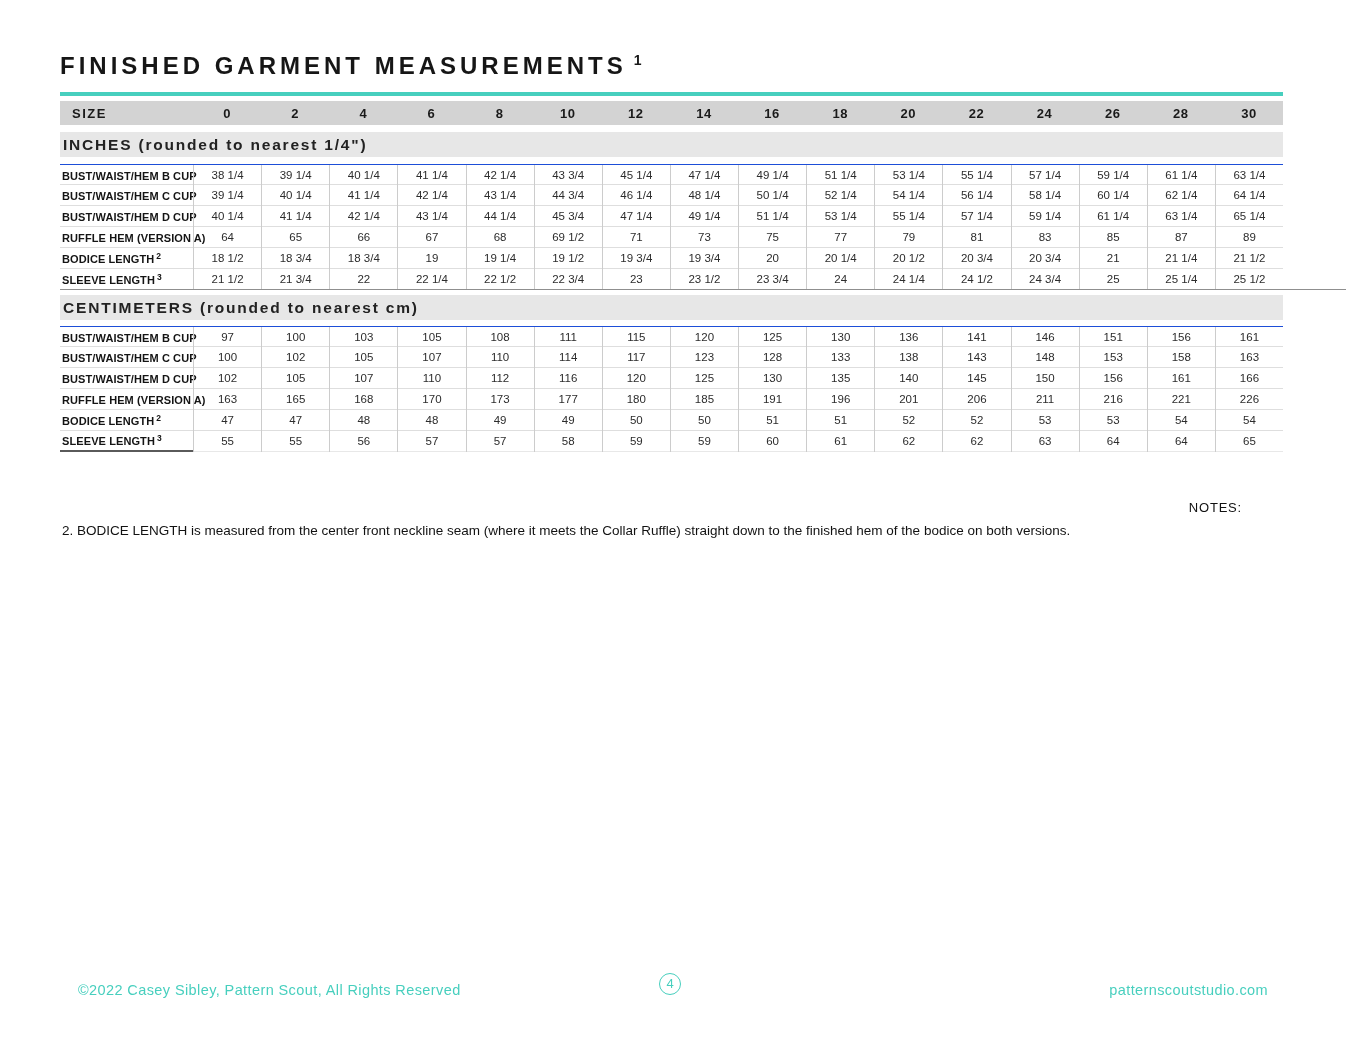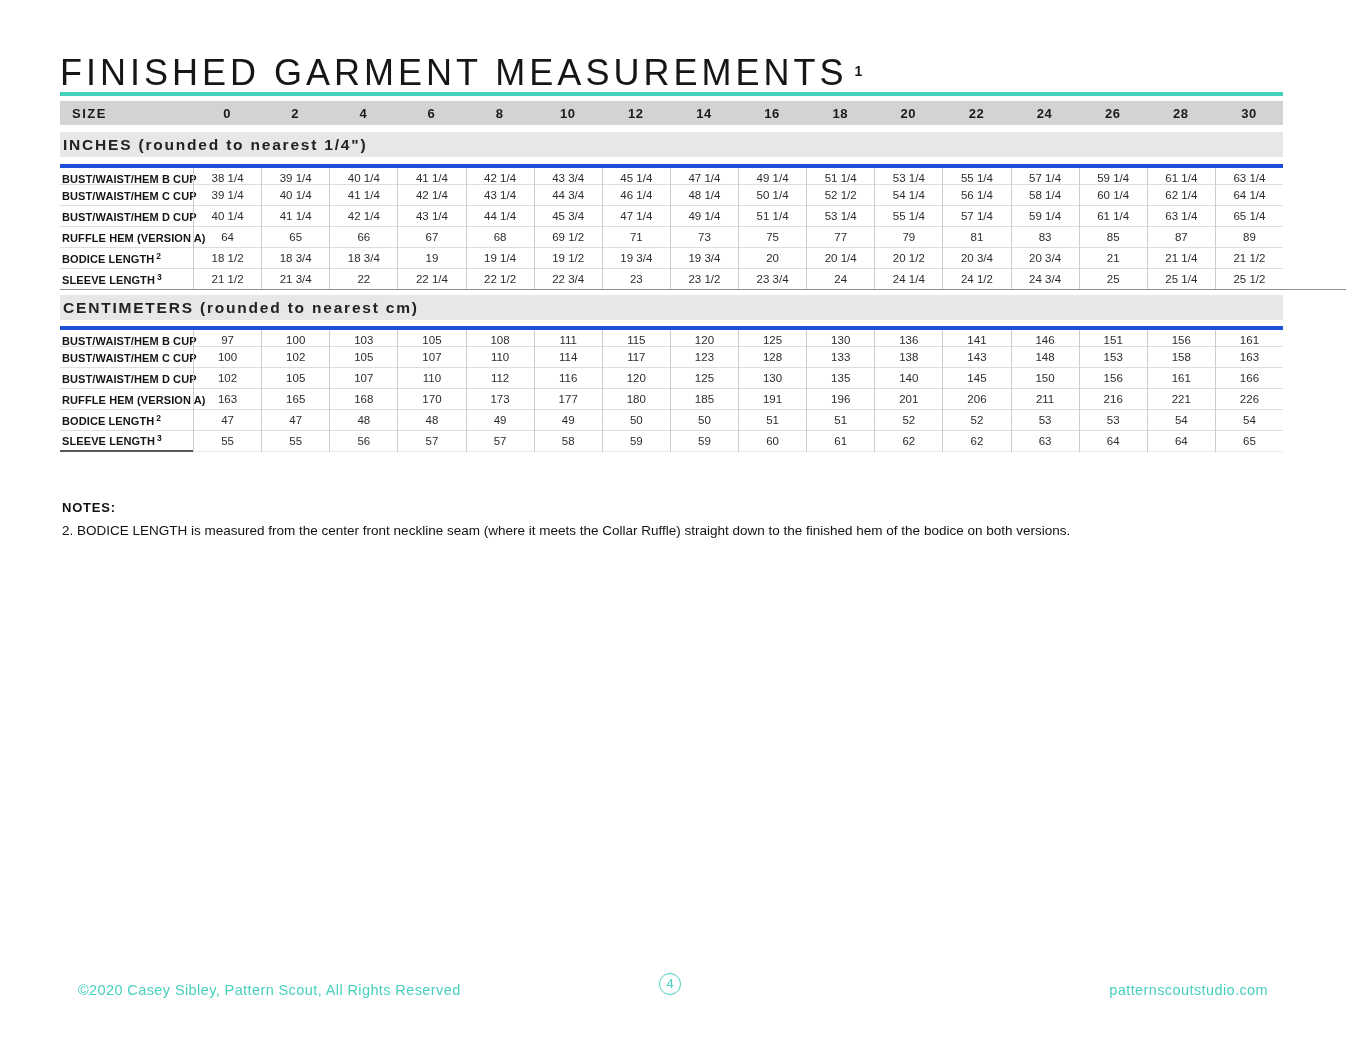--- a/index.html
+++ b/index.html
@@ -11,21 +11,21 @@
   }
   *{ margin:0; padding:0; box-sizing:border-box; }
   html,body{ background:#fff; }
   .page{
     position:relative; width:1346px; height:1040px; background:#ffffff;
     overflow:hidden; font-family:"Liberation Sans", sans-serif; color:var(--ink);
   }
   
   .title-wrap{ position:absolute; left:60px; top:52px; white-space:nowrap; }
   .title-wrap .t{
-    font-size:36px; font-weight:400; letter-spacing:4px; color:#161616;
+    font-size:24px; font-weight:700; letter-spacing:4px; color:#161616;
   }
   .title-wrap sup{ font-size:14px; font-weight:800; margin-left:7px; vertical-align:9px; }
   .teal-rule{ position:absolute; left:60px; top:92px; width:1223px; height:4px; background:var(--teal); }
 
   
   .m-table{ position:absolute; left:60px; top:101px; width:1223px; }
   .size-row{
     display:grid; grid-template-columns:133px repeat(16,1fr); align-items:center;
     height:24px; background:var(--hdr-gray); font-weight:700; font-size:13px;
   }
@@ -36,35 +36,35 @@
     font-weight:700; font-size:15.5px; letter-spacing:1.8px; padding-left:3px;
     margin-top:7px; color:#222;
   }
   .band-cm{ margin-top:5px; }
   .rows{ position:relative; margin-top:7px; }
   .rows-cm{ margin-top:6px; }
   .trow{
     display:grid; grid-template-columns:133px repeat(16,1fr); align-items:stretch;
     height:21px; font-size:11.5px; color:#2c2c2c; border-bottom:1px solid #dedede;
   }
-  .rows .trow:first-child{ border-top:4px solid #1d4ed8; }
+  .rows .trow:first-child{ border-top:1px solid #1d4ed8; }
   .cell-label{
     display:flex; align-items:center; padding-left:2px;
     font-weight:700; font-size:11px; letter-spacing:0.1px; color:#141414; white-space:nowrap;
   }
   .cell-label sup{ font-size:8.5px; font-weight:700; margin-left:2px; transform:translateY(-3px); }
   .vcell{ text-align:center; line-height:21px; border-left:1px solid #cccccc; }
   .rows-inches .trow:last-child{ border-bottom:none; }
   .rows-cm .trow:last-child{ border-bottom:1px solid #e8e8e8; }
   .rows .trow:last-child .cell-label{ border-bottom:2px solid #5a5a5a; }
   .ext-line{ position:absolute; left:0; bottom:0; width:1286px; height:1px; background:#8f8f8f; }
 
   
   .notes{ position:absolute; left:62px; top:500px; width:1180px; }
-  .notes-heading{ font-weight:700; font-size:13px; letter-spacing:0.8px; color:#111; }
+  .notes-heading{ font-weight:400; font-size:13px; letter-spacing:0.8px; color:#111;text-align:right; }
   .note-line{ margin-top:9px; font-size:13.5px; line-height:13px; color:#121212; }
   .note-link{ color:var(--link); text-decoration:underline; cursor:pointer; }
 
   
   .footer{ position:absolute; left:0; top:972px; width:100%; height:40px; color:var(--teal); }
   .copyright{ position:absolute; left:78px; top:10px; font-size:14.5px; letter-spacing:0.4px; }
   .page-badge{
     position:absolute; left:659px; top:1px; width:22px; height:22px;
     border:1.5px solid var(--teal); border-radius:50%;
     font-size:13px; line-height:19px; text-align:center;
@@ -130,21 +130,21 @@
           </div>
           <div class="vcell">39 1/4</div>
           <div class="vcell">40 1/4</div>
           <div class="vcell">41 1/4</div>
           <div class="vcell">42 1/4</div>
           <div class="vcell">43 1/4</div>
           <div class="vcell">44 3/4</div>
           <div class="vcell">46 1/4</div>
           <div class="vcell">48 1/4</div>
           <div class="vcell">50 1/4</div>
-          <div class="vcell">52 1/2</div>
+          <div class="vcell">52 1/4</div>
           <div class="vcell">54 1/4</div>
           <div class="vcell">56 1/4</div>
           <div class="vcell">58 1/4</div>
           <div class="vcell">60 1/4</div>
           <div class="vcell">62 1/4</div>
           <div class="vcell">64 1/4</div>
         </div>
         <div class="trow">
           <div class="cell-label">
             <span>BUST/WAIST/HEM D CUP</span>
@@ -367,18 +367,18 @@
     </div>
 
   <div class="notes">
     <div class="notes-heading">NOTES:</div>
     <div id="notes-list">
         <div class="note-line"><span>2. BODICE LENGTH is measured from the center front neckline seam (where it meets the Collar Ruffle) straight down to the finished hem of the bodice on both versions.</span></div>
       </div>
   </div>
 
   <div class="footer">
-    <span class="copyright">©2020 Casey Sibley, Pattern Scout, All Rights Reserved</span>
+    <span class="copyright">©2022 Casey Sibley, Pattern Scout, All Rights Reserved</span>
     <span class="page-badge">4</span>
     <span class="website">patternscoutstudio.com</span>
   </div>
 
 </div>
 
 </body></html>

